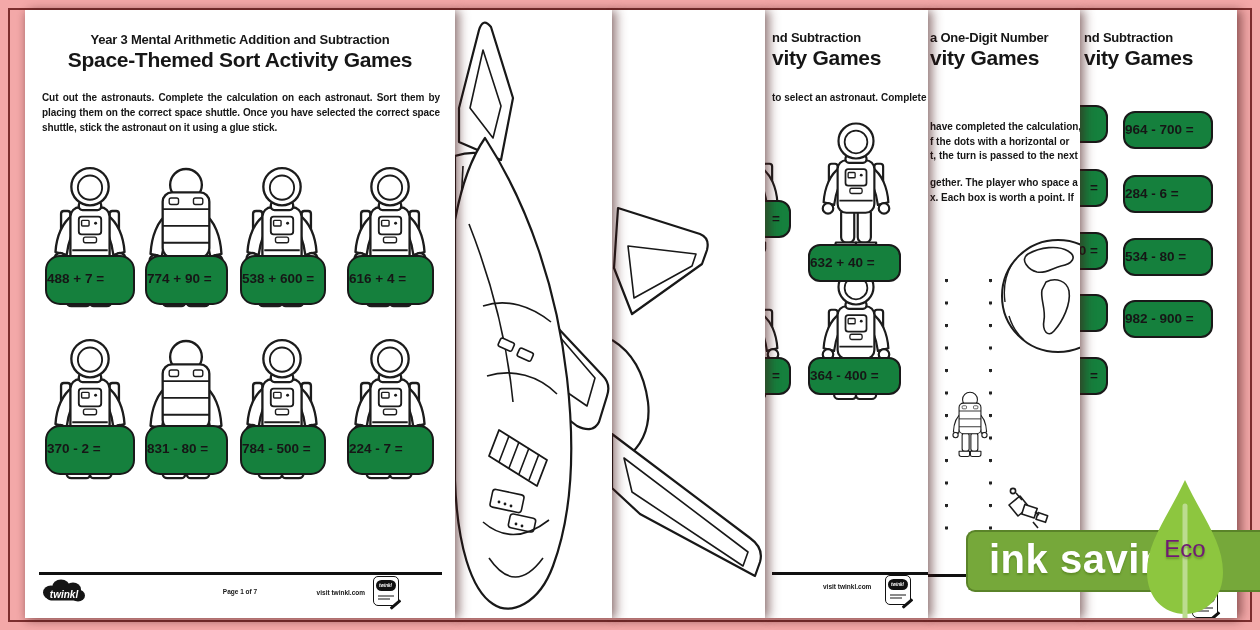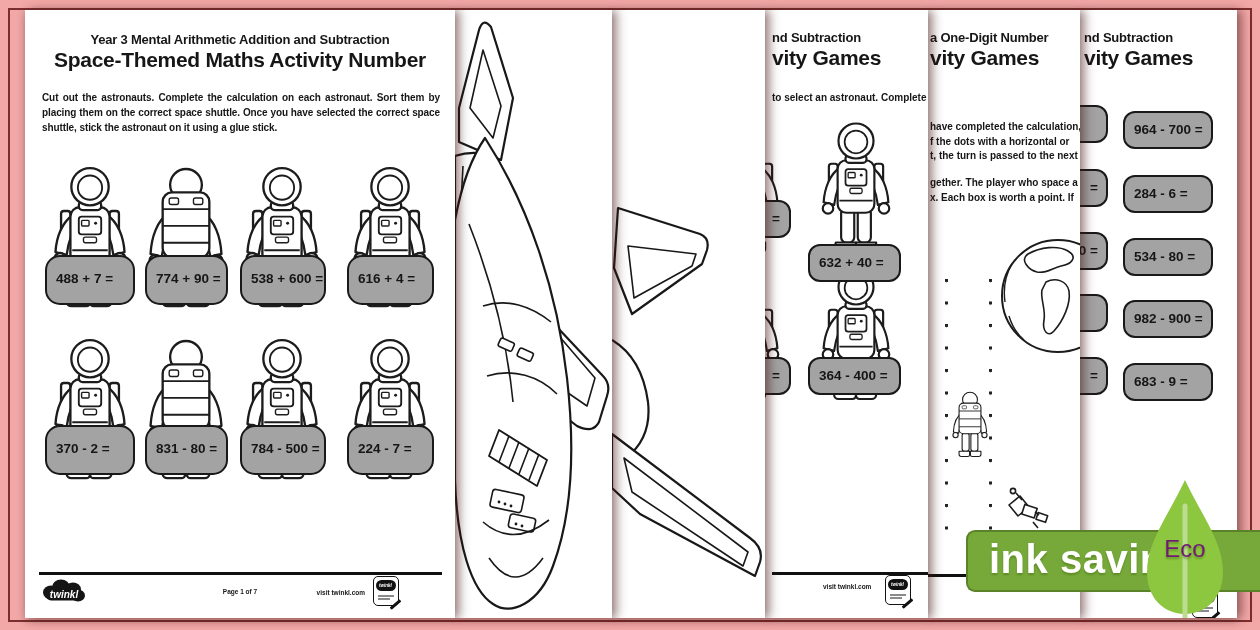--- a/index.html
+++ b/index.html
@@ -20,22 +20,22 @@
   .h-big{position:absolute;font-size:21px;font-weight:700;letter-spacing:-.3px;white-space:nowrap;}
 
   
   .p1-hs{top:22px;left:0;right:0;text-align:center;}
   .p1-hb{top:38px;left:0;right:0;text-align:center;}
   .p1-instr{position:absolute;top:80px;left:17px;width:398px;font-size:10px;font-weight:700;
             text-align:justify;line-height:15px;letter-spacing:-.1px;}
   .astro{position:absolute;width:84px;height:150px;}
   .a-r1{top:154px;} .a-r2{top:326px;}
   .a-c1{left:23px;} .a-c2{left:119px;} .a-c3{left:215px;} .a-c4{left:323px;}
-  .prob{position:absolute;height:50px;background:#a3a3a3;border:2.3px solid #191919;border-radius:15px;
-        font-size:13.5px;font-weight:700;line-height:44px;padding-left:9px;box-sizing:border-box;white-space:nowrap;}
+  .prob{position:absolute;height:50px;background:#15803d;border:2.3px solid #191919;border-radius:15px;
+        font-size:13.5px;font-weight:700;line-height:44px;box-sizing:border-box;white-space:nowrap;}
   .b-r1{top:245px;} .b-r2{top:415px;}
   .b-c1{left:20px;width:90px;} .b-c2{left:120px;width:83px;} .b-c3{left:215px;width:86px;} .b-c4{left:322px;width:87px;}
   .p1-line{position:absolute;left:14px;top:562px;width:403px;height:2.5px;background:#101010;}
   .p1-logo{position:absolute;left:16px;top:567px;width:46px;height:27px;}
   .p1-pageinfo{position:absolute;left:0;right:0;top:578px;text-align:center;font-size:6.5px;font-weight:700;}
   .p1-visit{position:absolute;right:90px;top:579px;font-size:6.5px;font-weight:700;}
 
   .mini-badge{position:absolute;width:26px;height:30px;border:1.5px solid #111;border-radius:5px;background:#fff;box-sizing:border-box;}
   .mb-cloud{position:absolute;left:1.5px;top:3px;width:20px;height:11px;background:#111;border-radius:6px;
             color:#fff;font-size:4.5px;font-weight:700;font-style:italic;text-align:center;line-height:11px;}
@@ -148,21 +148,20 @@
   <div class="h-big p6-hb">vity Games</div>
   <div class="prob prob-sm p6-c p6-c1"></div>
   <div class="prob prob-sm p6-c p6-c2">=</div>
   <div class="prob prob-sm p6-c p6-c3">0 =</div>
   <div class="prob prob-sm p6-c p6-c4"></div>
   <div class="prob prob-sm p6-c p6-c5">=</div>
   <div class="prob prob-sm p6-b p6-b1">964 - 700 =</div>
   <div class="prob prob-sm p6-b p6-b2">284 - 6 =</div>
   <div class="prob prob-sm p6-b p6-b3">534 - 80 =</div>
   <div class="prob prob-sm p6-b p6-b4">982 - 900 =</div>
-  <div class="prob prob-sm p6-b p6-b5">683 - 9 =</div>
   <div class="mini-badge p6-mb">
     <span class="mb-cloud">twinkl</span>
     <span class="mb-line mb-l1"></span>
     <span class="mb-line mb-l2"></span>
     <span class="mb-pencil"></span>
   </div>
 </section>
 
 <section class="page page5">
   <div class="h-small p5-hs">a One-Digit Number</div>
@@ -263,21 +262,21 @@
       <rect x="54" y="506" width="26" height="14" rx="3" transform="rotate(12 67 513)" stroke-width="1.6"></rect>
       <circle cx="61" cy="514" r="1.4" fill="#181818" stroke="none"></circle>
       <circle cx="67" cy="516" r="1.4" fill="#181818" stroke="none"></circle>
       <path d="M34,548 Q60,586 88,548 M28,512 Q58,538 94,510" fill="none" stroke-width="1.6"></path>
     </g>
   </svg>
 </section>
 
 <section class="page page1">
   <div class="h-small p1-hs">Year 3 Mental Arithmetic Addition and Subtraction</div>
-  <div class="h-big p1-hb">Space-Themed Maths Activity Number</div>
+  <div class="h-big p1-hb">Space-Themed Sort Activity Games</div>
   <div class="p1-instr">Cut out the astronauts. Complete the calculation on each astronaut. Sort them by placing them on the correct space shuttle. Once you have selected the correct space shuttle, stick the astronaut on it using a glue stick.</div>
 
   <svg class="astro a-r1 a-c1" viewBox="0 0 90 160">
       <use href="#astroF"></use>
     </svg>
   <svg class="astro a-r1 a-c2" viewBox="0 0 90 160">
       <use href="#astroB"></use>
     </svg>
   <svg class="astro a-r1 a-c3" viewBox="0 0 90 160">
       <use href="#astroF"></use>

